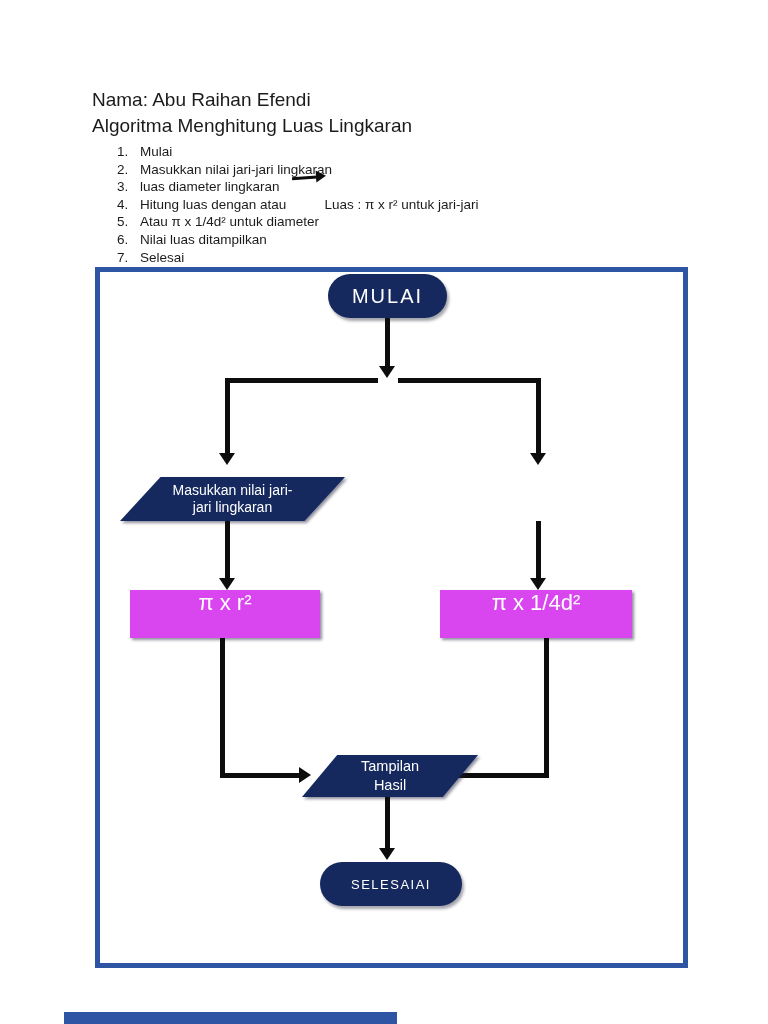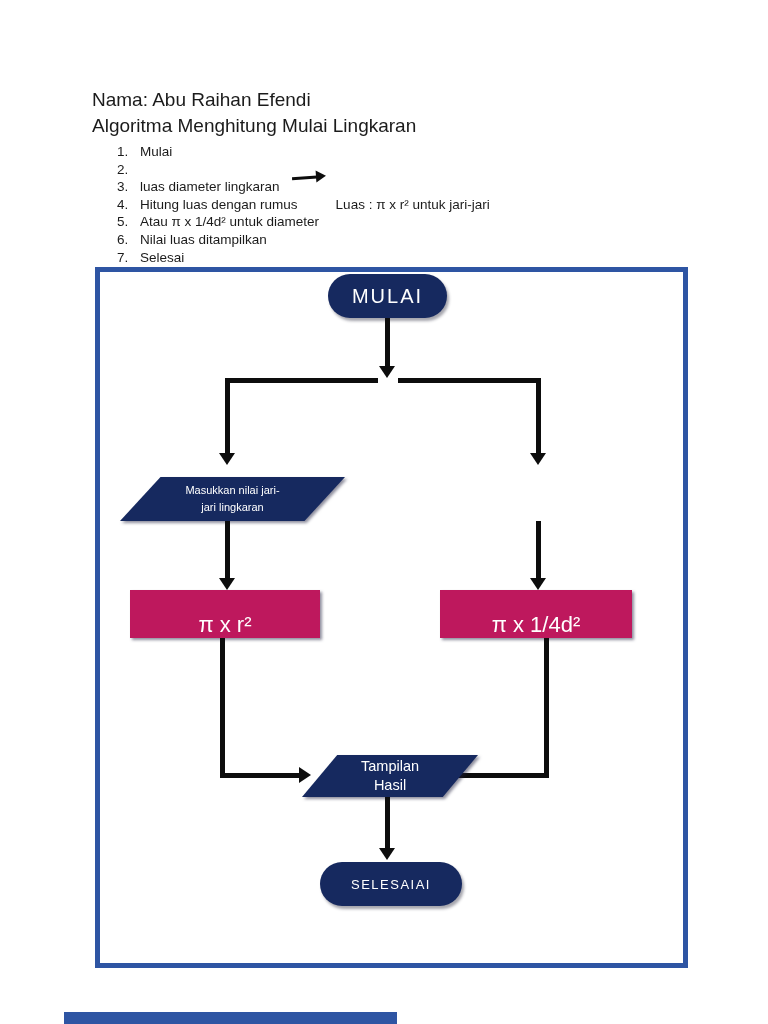--- a/index.html
+++ b/index.html
@@ -25,29 +25,29 @@
   
   #chart-box { position:absolute; left:95px; top:267px; width:593px; height:701px;
       border:5px solid #2e55a3; background:#ffffff; }
 
   .shape { position:absolute; background:#16295f; color:#fff; display:flex; flex-direction:column;
       align-items:center; justify-content:center; text-align:center; }
   .stadium { border-radius:22px; box-shadow:2px 3px 3px rgba(30,30,50,0.40); }
   .para { clip-path:polygon(18% 0, 100% 0, 82% 100%, 0 100%); }
   .para-wrap, .rect-wrap { position:absolute; filter:drop-shadow(2px 2px 1.5px rgba(30,30,60,0.5)); }
   .para-inner { width:100%; height:100%; }
-  .rect { width:100%; height:100%; background:#be185d; color:#fff; display:flex; align-items:flex-end; justify-content:center; }
+  .rect { width:100%; height:100%; background:#d946ef; color:#fff; display:flex; align-items:flex-start; justify-content:center; }
 
   #start-shape    { left:228px; top:2px;   width:119px; height:44px; font-size:20px; letter-spacing:2px; }
   #end-shape      { left:220px; top:590px; width:142px; height:44px; font-size:13px; letter-spacing:1.5px; }
 
   #input-left     { left:20px;  top:205px; width:225px; height:44px; }
   #input-right    { left:333px; top:205px; width:210px; height:44px; }
   .para .shape, .para-inner.shape { position:relative; }
-  .io-text { font-size:11px; line-height:17px; }
+  .io-text { font-size:14px; line-height:17px; }
 
   #proc-left      { left:30px;  top:318px; width:190px; height:48px; font-size:22px; }
   #proc-right     { left:340px; top:318px; width:192px; height:48px; font-size:22px; }
 
   #output-shape   { left:202px; top:483px; width:176px; height:42px; }
   #output-shape .para { clip-path:polygon(20% 0, 100% 0, 80% 100%, 0 100%); }
   #output-shape .io-text { font-size:14.5px; line-height:19px; }
 
   
   .shaft-v { position:absolute; width:5px;  background:#0d0d0d; }
@@ -61,37 +61,38 @@
 
   
   #next-page-bar { position:absolute; left:64px; top:1012px; width:333px; height:12px; background:#2e55a3; }
 </style>
 </head>
 <body>
 
 <div id="page">
 
   <div id="name-line" class="doc-line">Nama: Abu Raihan Efendi</div>
-  <div id="algo-title" class="doc-line">Algoritma Menghitung Mulai Lingkaran</div>
+  <div id="algo-title" class="doc-line">Algoritma Menghitung Luas Lingkaran</div>
 
   <div id="steps">
     <div class="step-row">
       <span class="step-num">1.</span>
       <span>Mulai</span>
     </div>
     <div class="step-row">
       <span class="step-num">2.</span>
+      <span>Masukkan nilai jari-jari lingkaran</span>
     </div>
     <div class="step-row">
       <span class="step-num">3.</span>
       <span>luas diameter lingkaran</span>
     </div>
     <div class="step-row">
       <span class="step-num">4.</span>
-      <span>Hitung luas dengan rumus</span>
+      <span>Hitung luas dengan atau</span>
       <span class="step-note">Luas : π x r² untuk jari-jari</span>
     </div>
     <div class="step-row">
       <span class="step-num">5.</span>
       <span>Atau π x 1/4d² untuk diameter</span>
     </div>
     <div class="step-row">
       <span class="step-num">6.</span>
       <span>Nilai luas ditampilkan</span>
     </div>

